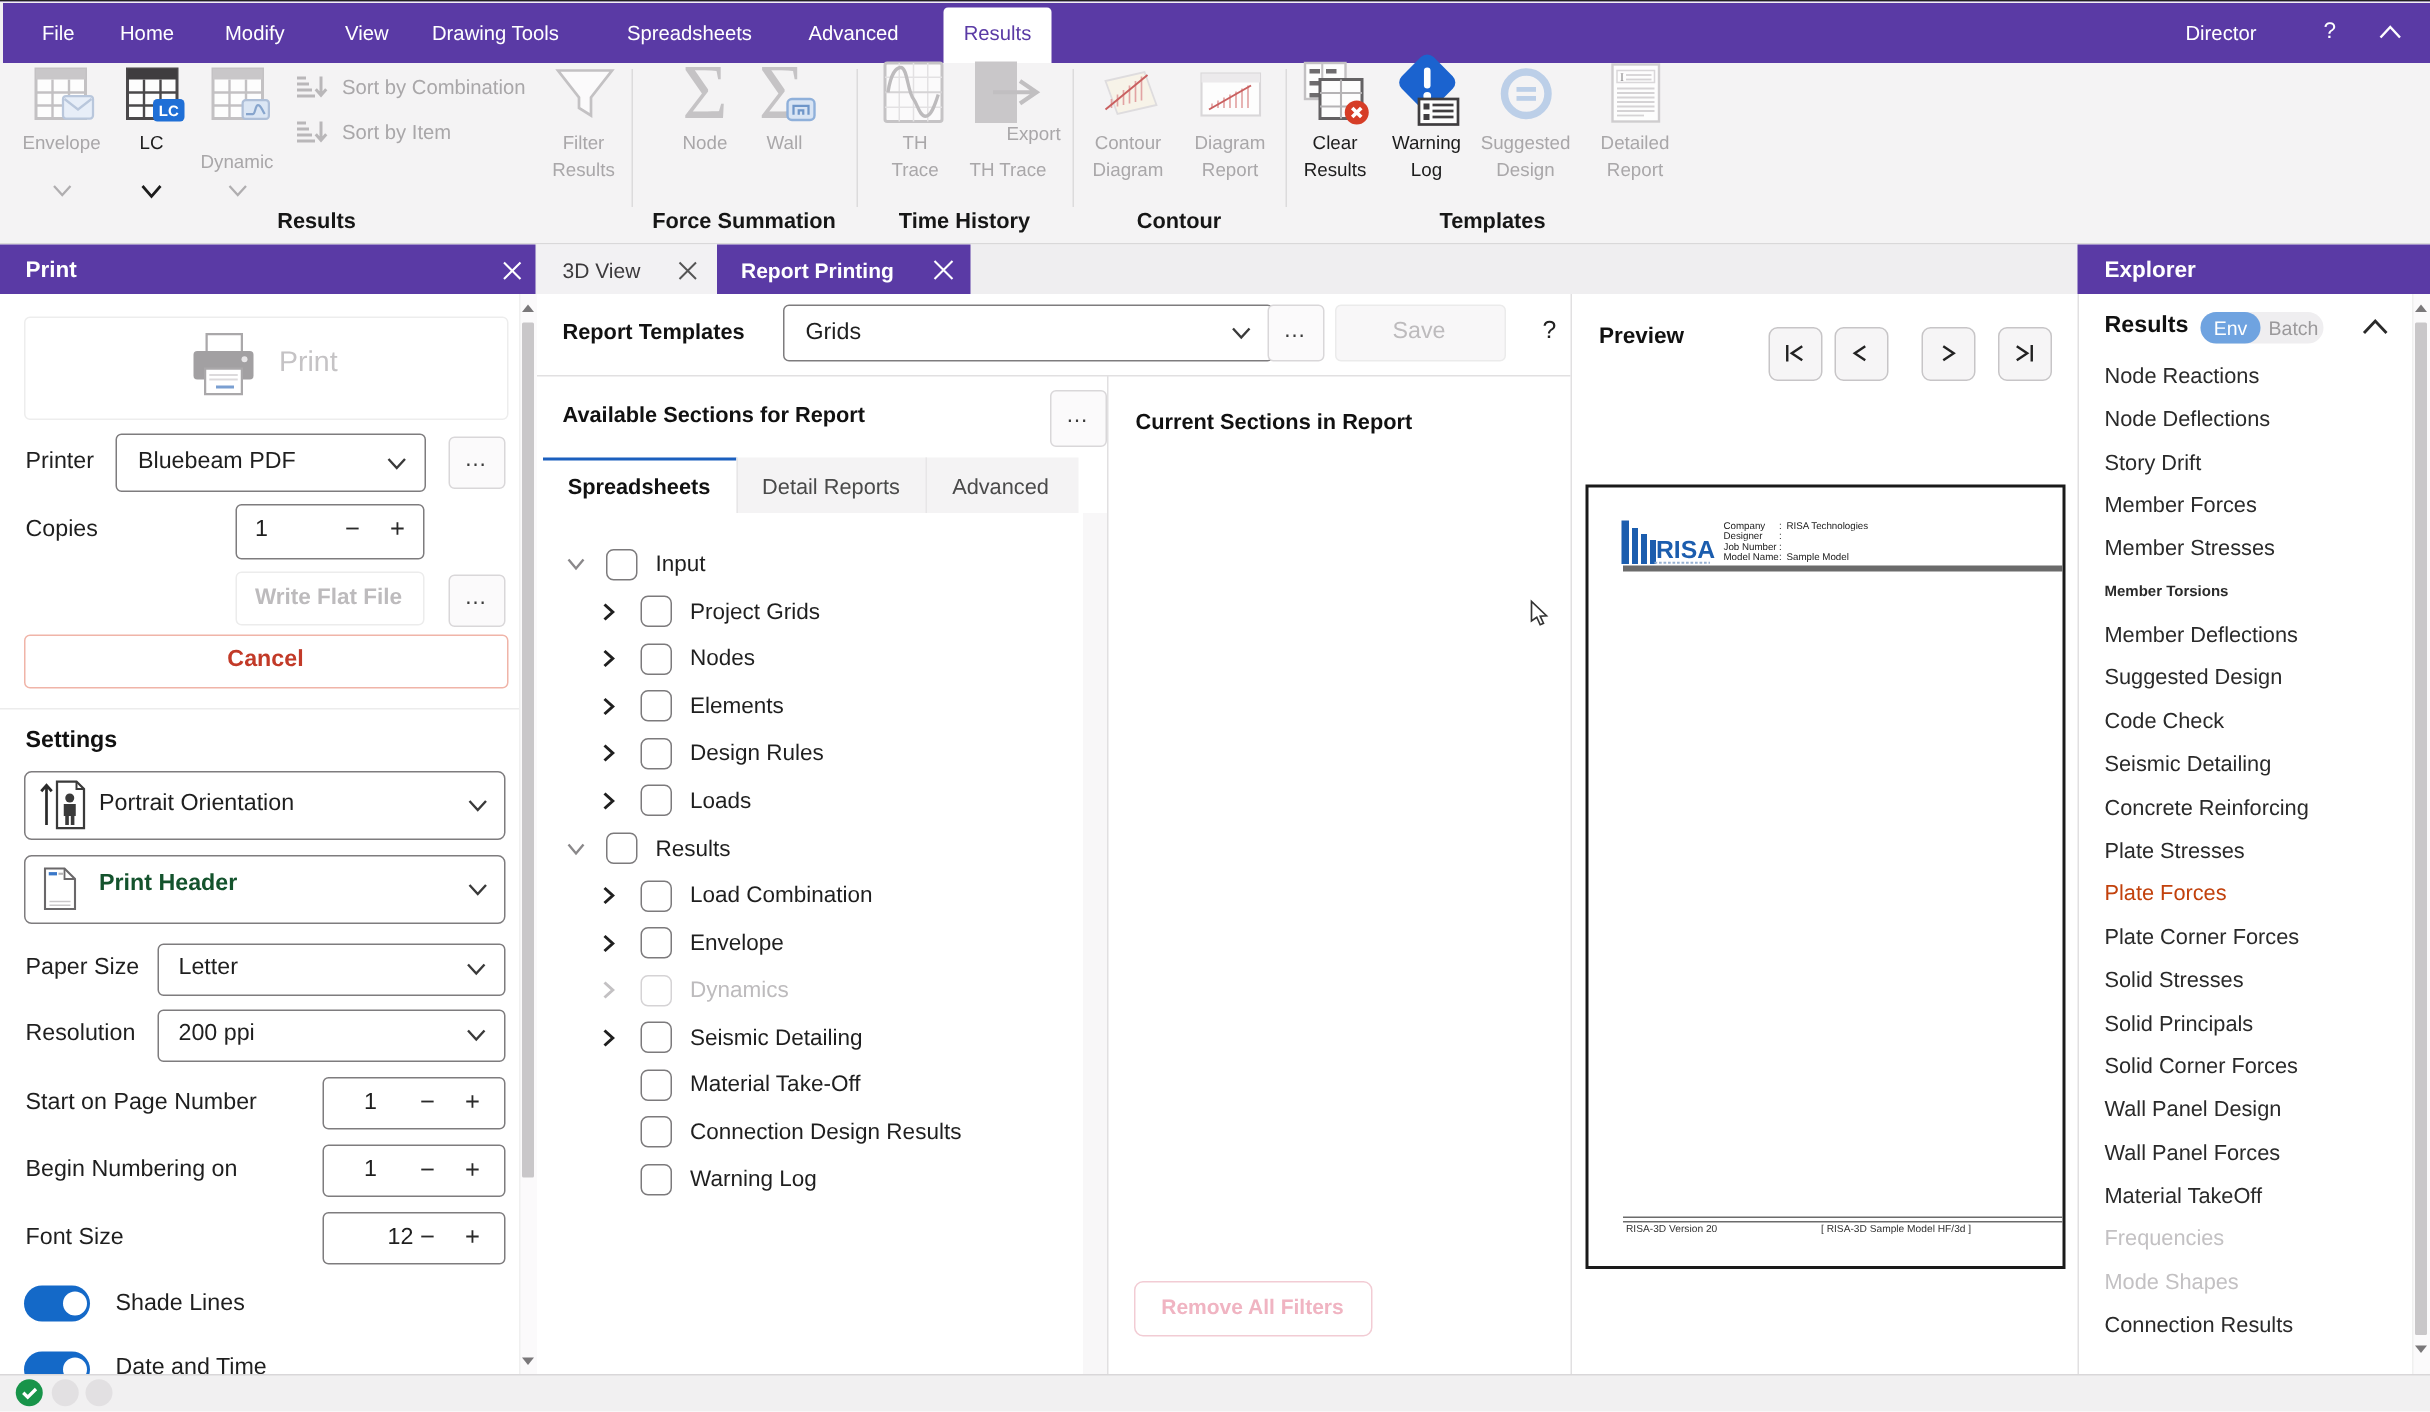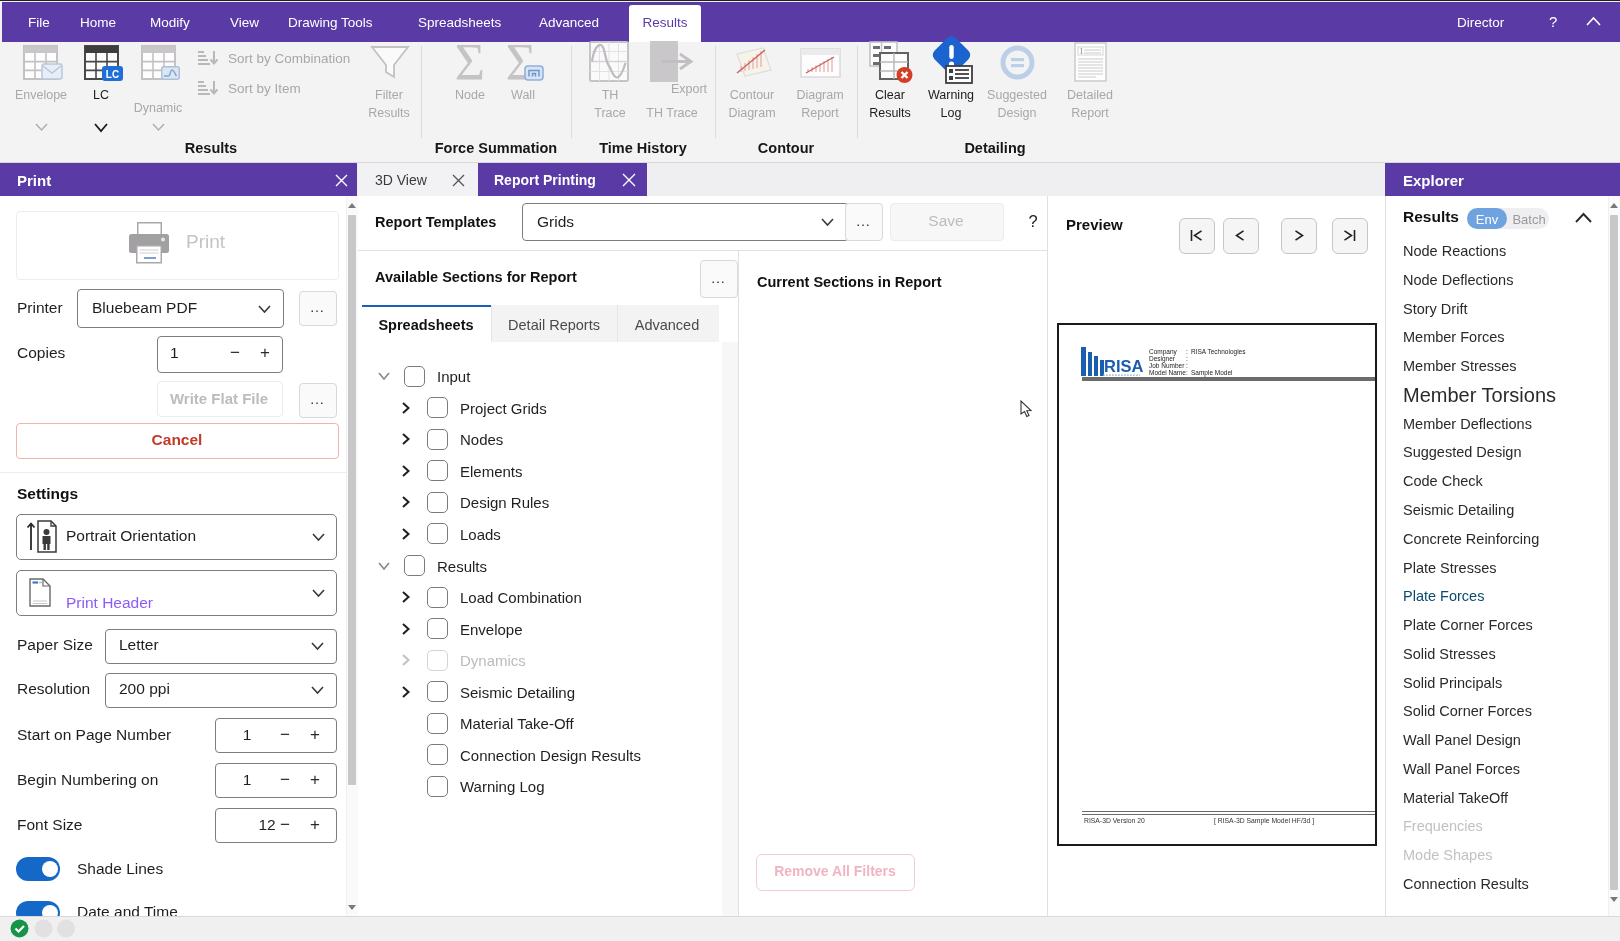--- a/index.html
+++ b/index.html
@@ -220,21 +220,21 @@
       <line x1="4" y1="20" x2="29" y2="20"></line>
       <line x1="4" y1="23" x2="29" y2="23"></line>
       <line x1="4" y1="26" x2="29" y2="26"></line>
       <line x1="4" y1="29" x2="29" y2="29"></line>
       <line x1="4" y1="32" x2="29" y2="32"></line>
       <line x1="4" y1="35" x2="22" y2="35"></line>
     </g>
   </svg>
 <div class="txt" style="left:1090px;transform:translateX(-50%);top:95px;font-size:12.5px;color:#a9a7a9;font-weight:400;line-height:0;"><span style="line-height:normal;display:inline-block;transform:translateY(-50%)">Detailed</span></div>
 <div class="txt" style="left:1090px;transform:translateX(-50%);top:113px;font-size:12.5px;color:#a9a7a9;font-weight:400;line-height:0;"><span style="line-height:normal;display:inline-block;transform:translateY(-50%)">Report</span></div>
-<div class="txt" style="left:995px;transform:translateX(-50%);top:148px;font-size:14.5px;color:#161616;font-weight:700;line-height:0;"><span style="line-height:normal;display:inline-block;transform:translateY(-50%)">Detailing</span></div>
+<div class="txt" style="left:995px;transform:translateX(-50%);top:148px;font-size:14.5px;color:#161616;font-weight:700;line-height:0;"><span style="line-height:normal;display:inline-block;transform:translateY(-50%)">Templates</span></div>
 <div class="ab" style="left:0px;top:163px;width:1620px;height:33px;background:#efeef0"></div>
 <div class="ab" style="left:358px;top:163px;width:120px;height:33px;background:#f2f1f3"></div>
 <div class="ab" style="left:0px;top:163px;width:357px;height:33px;background:#5a3aa5"></div>
 <div class="txt" style="left:17px;top:180px;font-size:15px;color:#fff;font-weight:700;line-height:0;"><span style="line-height:normal;display:inline-block;transform:translateY(-50%)">Print</span></div>
 <svg class="ab" style="left:335.5px;top:174.5px" width="11.0" height="11.0">
     <path d="M0,0 L11.0,11.0 M11.0,0 L0,11.0" stroke="#fff" stroke-width="1.4"></path>
   </svg>
 <div class="txt" style="left:375px;top:180px;font-size:14px;color:#3c3a3c;font-weight:400;line-height:0;"><span style="line-height:normal;display:inline-block;transform:translateY(-50%)">3D View</span></div>
 <svg class="ab" style="left:452.5px;top:174.5px" width="11.0" height="11.0">
     <path d="M0,0 L11.0,11.0 M11.0,0 L0,11.0" stroke="#555" stroke-width="1.3"></path>
@@ -300,21 +300,21 @@
   </svg>
 <div class="combo" style="left:16px;top:570px;width:319px;height:44px;border-radius:5px"></div>
 <svg class="ab" style="left:29px;top:578px" width="22" height="29">
     <polygon points="1,1 14,1 21,8 21,28 1,28" fill="#fff" stroke="#6a686a" stroke-width="1.4"></polygon>
     <polyline points="14,1 14,8 21,8" fill="none" stroke="#6a686a" stroke-width="1.2"></polyline>
     <line x1="3.5" y1="4.5" x2="9" y2="4.5" stroke="#3a78c9" stroke-width="2.2"></line>
     <line x1="10" y1="4.5" x2="13" y2="4.5" stroke="#b5b3b5" stroke-width="1.4"></line>
     <line x1="4" y1="23" x2="18" y2="23" stroke="#c9c7c9" stroke-width="1"></line>
     <line x1="4" y1="25.5" x2="18" y2="25.5" stroke="#c9c7c9" stroke-width="1"></line>
   </svg>
-<div class="txt" style="left:66px;top:603px;font-size:15.5px;color:#8b5cf6;font-weight:400;line-height:0;"><span style="line-height:normal;display:inline-block;transform:translateY(-50%)">Print Header</span></div>
+<div class="txt" style="left:66px;top:589px;font-size:15.5px;color:#14532d;font-weight:700;line-height:0;"><span style="line-height:normal;display:inline-block;transform:translateY(-50%)">Print Header</span></div>
 <svg class="ab" style="left:312.5px;top:590.0px" width="11" height="6">
     <polyline points="0,0 5.5,6 11,0" fill="none" stroke="#3a3a3a" stroke-width="1.6"></polyline>
   </svg>
 <div class="txt" style="left:17px;top:645px;font-size:15.5px;color:#1f1f1f;font-weight:400;line-height:0;"><span style="line-height:normal;display:inline-block;transform:translateY(-50%)">Paper Size</span></div>
 <div class="combo" style="left:105px;top:629px;width:230px;height:33px"></div>
 <div class="txt" style="left:119px;top:645px;font-size:15.5px;color:#1f1f1f;font-weight:400;line-height:0;"><span style="line-height:normal;display:inline-block;transform:translateY(-50%)">Letter</span></div>
 <svg class="ab" style="left:311.5px;top:643.0px" width="11" height="6">
     <polyline points="0,0 5.5,6 11,0" fill="none" stroke="#3a3a3a" stroke-width="1.6"></polyline>
   </svg>
 <div class="txt" style="left:17px;top:689px;font-size:15.5px;color:#1f1f1f;font-weight:400;line-height:0;"><span style="line-height:normal;display:inline-block;transform:translateY(-50%)">Resolution</span></div>
@@ -487,28 +487,28 @@
 <div class="txt" style="left:1487px;transform:translateX(-50%);top:219px;font-size:13px;color:#fff;font-weight:400;line-height:0;"><span style="line-height:normal;display:inline-block;transform:translateY(-50%)">Env</span></div>
 <div class="txt" style="left:1529px;transform:translateX(-50%);top:219px;font-size:13px;color:#9b999b;font-weight:400;line-height:0;"><span style="line-height:normal;display:inline-block;transform:translateY(-50%)">Batch</span></div>
 <svg class="ab" style="left:1575.5px;top:214.0px" width="15" height="8">
     <polyline points="0,8 7.5,0 15,8" fill="none" stroke="#2a2a2a" stroke-width="1.9"></polyline>
   </svg>
 <div class="txt" style="left:1403px;top:251.0px;font-size:14.5px;color:#2a2a2a;font-weight:400;line-height:0;"><span style="line-height:normal;display:inline-block;transform:translateY(-50%)">Node Reactions</span></div>
 <div class="txt" style="left:1403px;top:279.8px;font-size:14.5px;color:#2a2a2a;font-weight:400;line-height:0;"><span style="line-height:normal;display:inline-block;transform:translateY(-50%)">Node Deflections</span></div>
 <div class="txt" style="left:1403px;top:308.5px;font-size:14.5px;color:#2a2a2a;font-weight:400;line-height:0;"><span style="line-height:normal;display:inline-block;transform:translateY(-50%)">Story Drift</span></div>
 <div class="txt" style="left:1403px;top:337.3px;font-size:14.5px;color:#2a2a2a;font-weight:400;line-height:0;"><span style="line-height:normal;display:inline-block;transform:translateY(-50%)">Member Forces</span></div>
 <div class="txt" style="left:1403px;top:366.1px;font-size:14.5px;color:#2a2a2a;font-weight:400;line-height:0;"><span style="line-height:normal;display:inline-block;transform:translateY(-50%)">Member Stresses</span></div>
-<div class="txt" style="left:1403px;top:394.8px;font-size:20px;color:#2a2a2a;font-weight:400;line-height:0;"><span style="line-height:normal;display:inline-block;transform:translateY(-50%)">Member Torsions</span></div>
+<div class="txt" style="left:1403px;top:394.8px;font-size:10px;color:#2a2a2a;font-weight:700;line-height:0;"><span style="line-height:normal;display:inline-block;transform:translateY(-50%)">Member Torsions</span></div>
 <div class="txt" style="left:1403px;top:423.6px;font-size:14.5px;color:#2a2a2a;font-weight:400;line-height:0;"><span style="line-height:normal;display:inline-block;transform:translateY(-50%)">Member Deflections</span></div>
 <div class="txt" style="left:1403px;top:452.4px;font-size:14.5px;color:#2a2a2a;font-weight:400;line-height:0;"><span style="line-height:normal;display:inline-block;transform:translateY(-50%)">Suggested Design</span></div>
 <div class="txt" style="left:1403px;top:481.2px;font-size:14.5px;color:#2a2a2a;font-weight:400;line-height:0;"><span style="line-height:normal;display:inline-block;transform:translateY(-50%)">Code Check</span></div>
 <div class="txt" style="left:1403px;top:509.9px;font-size:14.5px;color:#2a2a2a;font-weight:400;line-height:0;"><span style="line-height:normal;display:inline-block;transform:translateY(-50%)">Seismic Detailing</span></div>
 <div class="txt" style="left:1403px;top:538.7px;font-size:14.5px;color:#2a2a2a;font-weight:400;line-height:0;"><span style="line-height:normal;display:inline-block;transform:translateY(-50%)">Concrete Reinforcing</span></div>
 <div class="txt" style="left:1403px;top:567.5px;font-size:14.5px;color:#2a2a2a;font-weight:400;line-height:0;"><span style="line-height:normal;display:inline-block;transform:translateY(-50%)">Plate Stresses</span></div>
-<div class="txt" style="left:1403px;top:596.2px;font-size:14.5px;color:#0c4a6e;font-weight:400;line-height:0;"><span style="line-height:normal;display:inline-block;transform:translateY(-50%)">Plate Forces</span></div>
+<div class="txt" style="left:1403px;top:596.2px;font-size:14.5px;color:#c2410c;font-weight:400;line-height:0;"><span style="line-height:normal;display:inline-block;transform:translateY(-50%)">Plate Forces</span></div>
 <div class="txt" style="left:1403px;top:625.0px;font-size:14.5px;color:#2a2a2a;font-weight:400;line-height:0;"><span style="line-height:normal;display:inline-block;transform:translateY(-50%)">Plate Corner Forces</span></div>
 <div class="txt" style="left:1403px;top:653.8px;font-size:14.5px;color:#2a2a2a;font-weight:400;line-height:0;"><span style="line-height:normal;display:inline-block;transform:translateY(-50%)">Solid Stresses</span></div>
 <div class="txt" style="left:1403px;top:682.5px;font-size:14.5px;color:#2a2a2a;font-weight:400;line-height:0;"><span style="line-height:normal;display:inline-block;transform:translateY(-50%)">Solid Principals</span></div>
 <div class="txt" style="left:1403px;top:711.3px;font-size:14.5px;color:#2a2a2a;font-weight:400;line-height:0;"><span style="line-height:normal;display:inline-block;transform:translateY(-50%)">Solid Corner Forces</span></div>
 <div class="txt" style="left:1403px;top:740.1px;font-size:14.5px;color:#2a2a2a;font-weight:400;line-height:0;"><span style="line-height:normal;display:inline-block;transform:translateY(-50%)">Wall Panel Design</span></div>
 <div class="txt" style="left:1403px;top:768.9px;font-size:14.5px;color:#2a2a2a;font-weight:400;line-height:0;"><span style="line-height:normal;display:inline-block;transform:translateY(-50%)">Wall Panel Forces</span></div>
 <div class="txt" style="left:1403px;top:797.6px;font-size:14.5px;color:#2a2a2a;font-weight:400;line-height:0;"><span style="line-height:normal;display:inline-block;transform:translateY(-50%)">Material TakeOff</span></div>
 <div class="txt" style="left:1403px;top:826.4px;font-size:14.5px;color:#c3c1c3;font-weight:400;line-height:0;"><span style="line-height:normal;display:inline-block;transform:translateY(-50%)">Frequencies</span></div>
 <div class="txt" style="left:1403px;top:855.2px;font-size:14.5px;color:#c3c1c3;font-weight:400;line-height:0;"><span style="line-height:normal;display:inline-block;transform:translateY(-50%)">Mode Shapes</span></div>
 <div class="txt" style="left:1403px;top:883.9px;font-size:14.5px;color:#2a2a2a;font-weight:400;line-height:0;"><span style="line-height:normal;display:inline-block;transform:translateY(-50%)">Connection Results</span></div>

